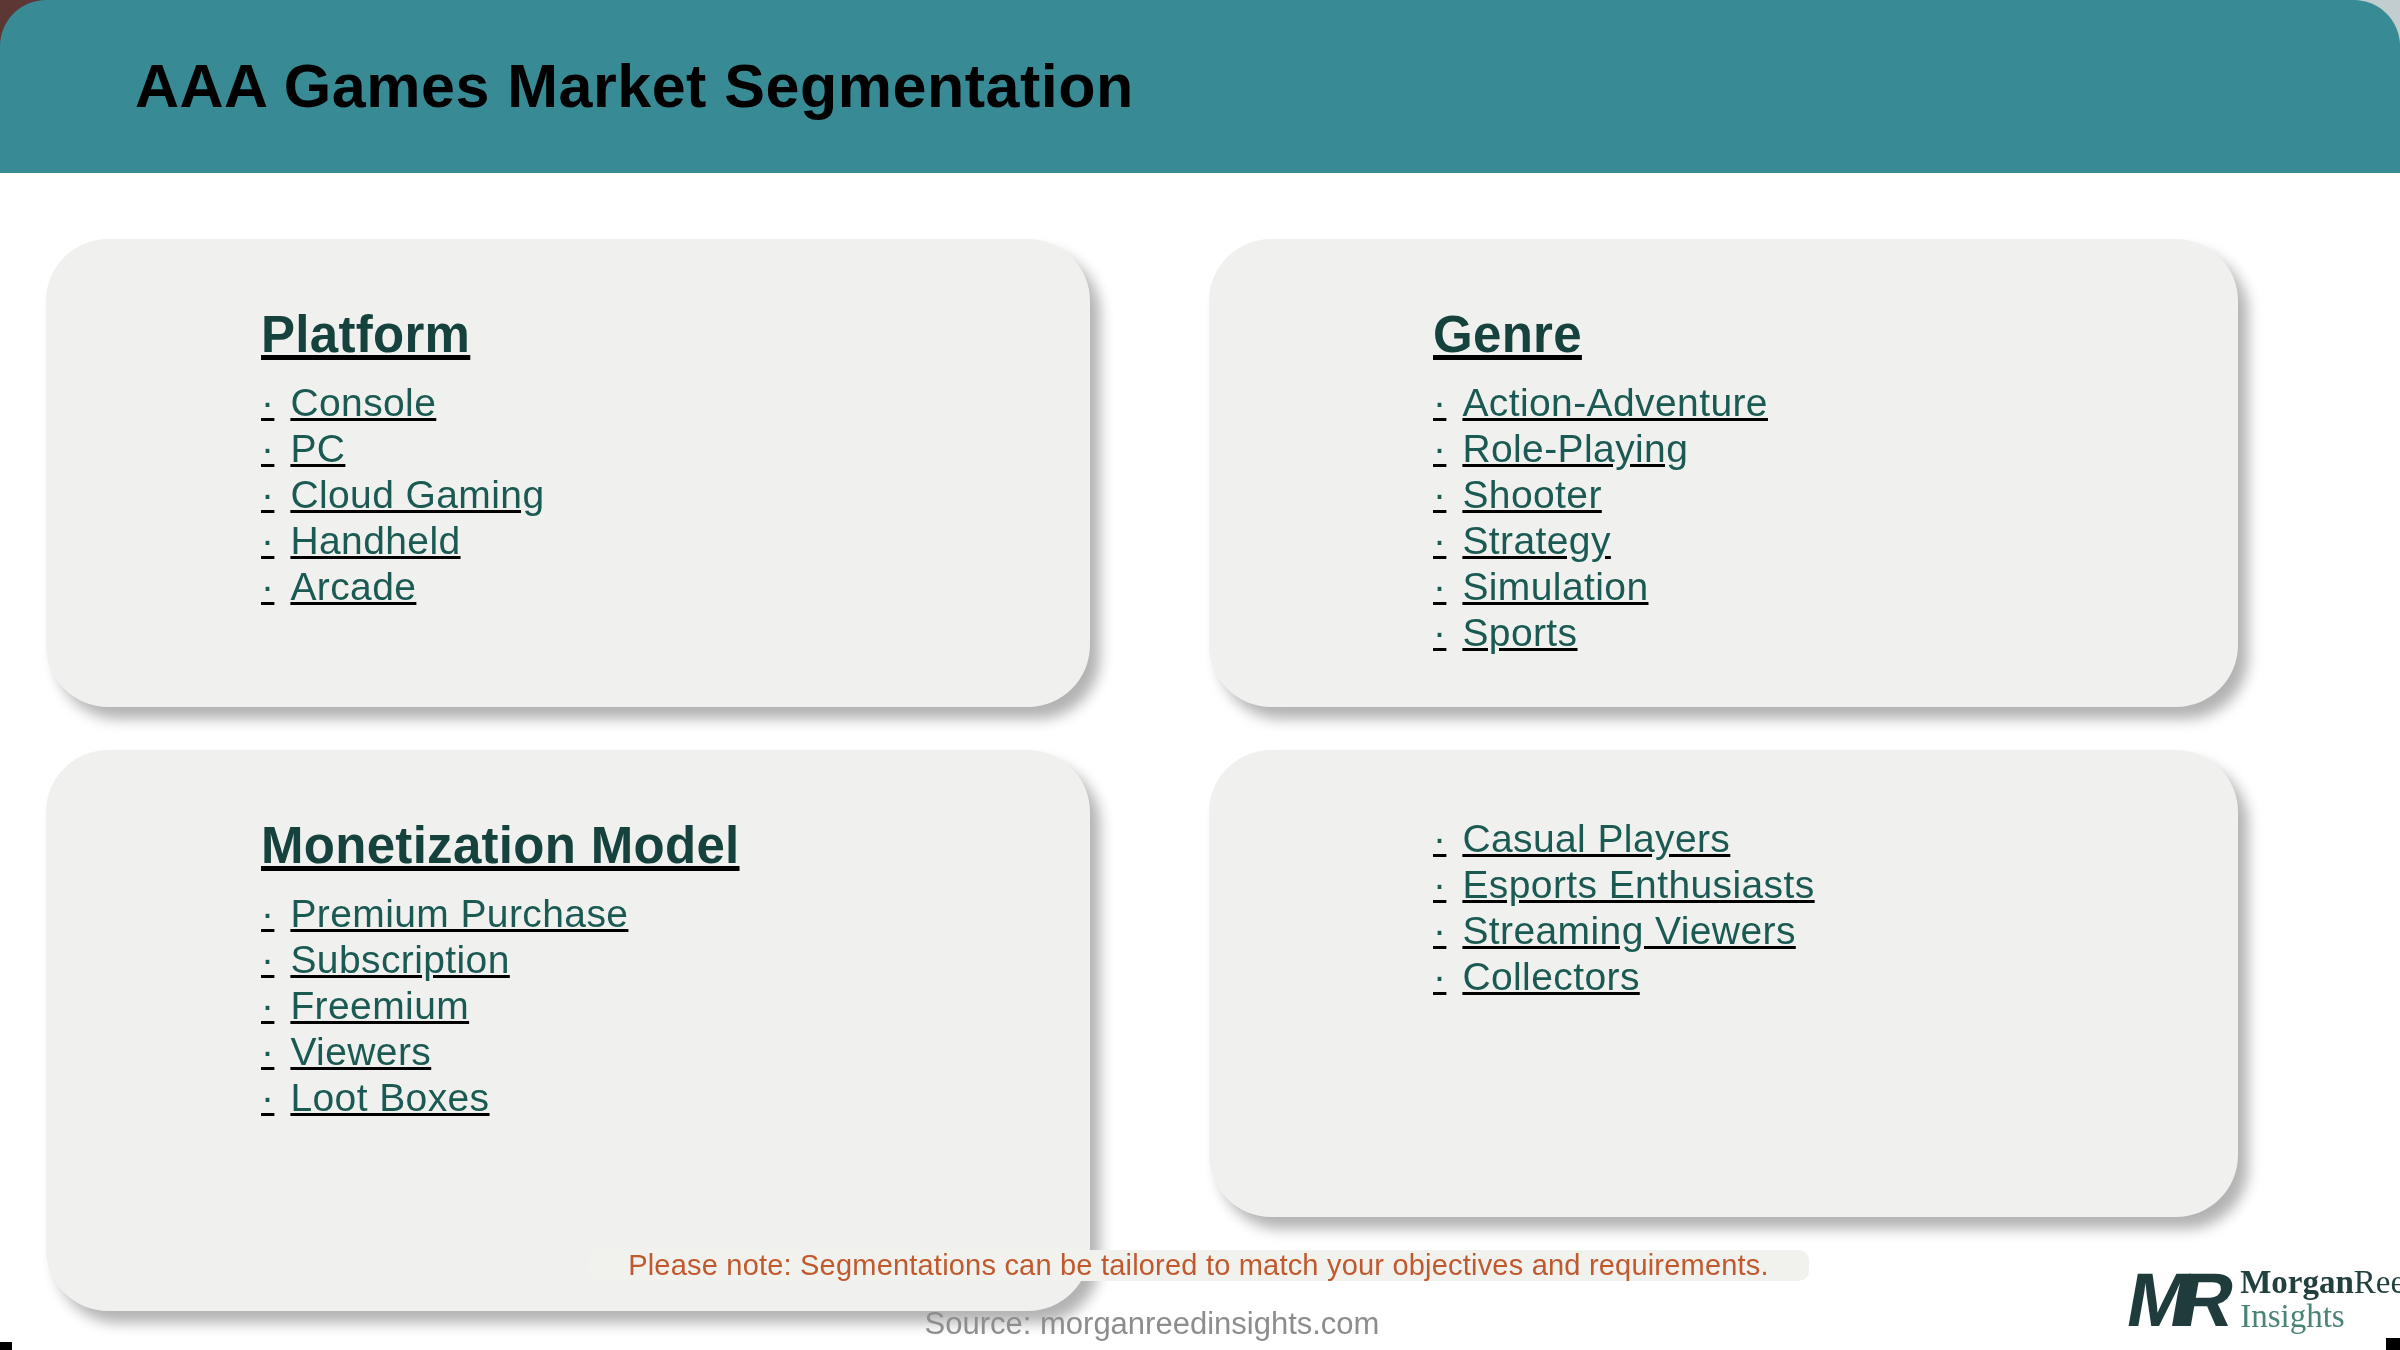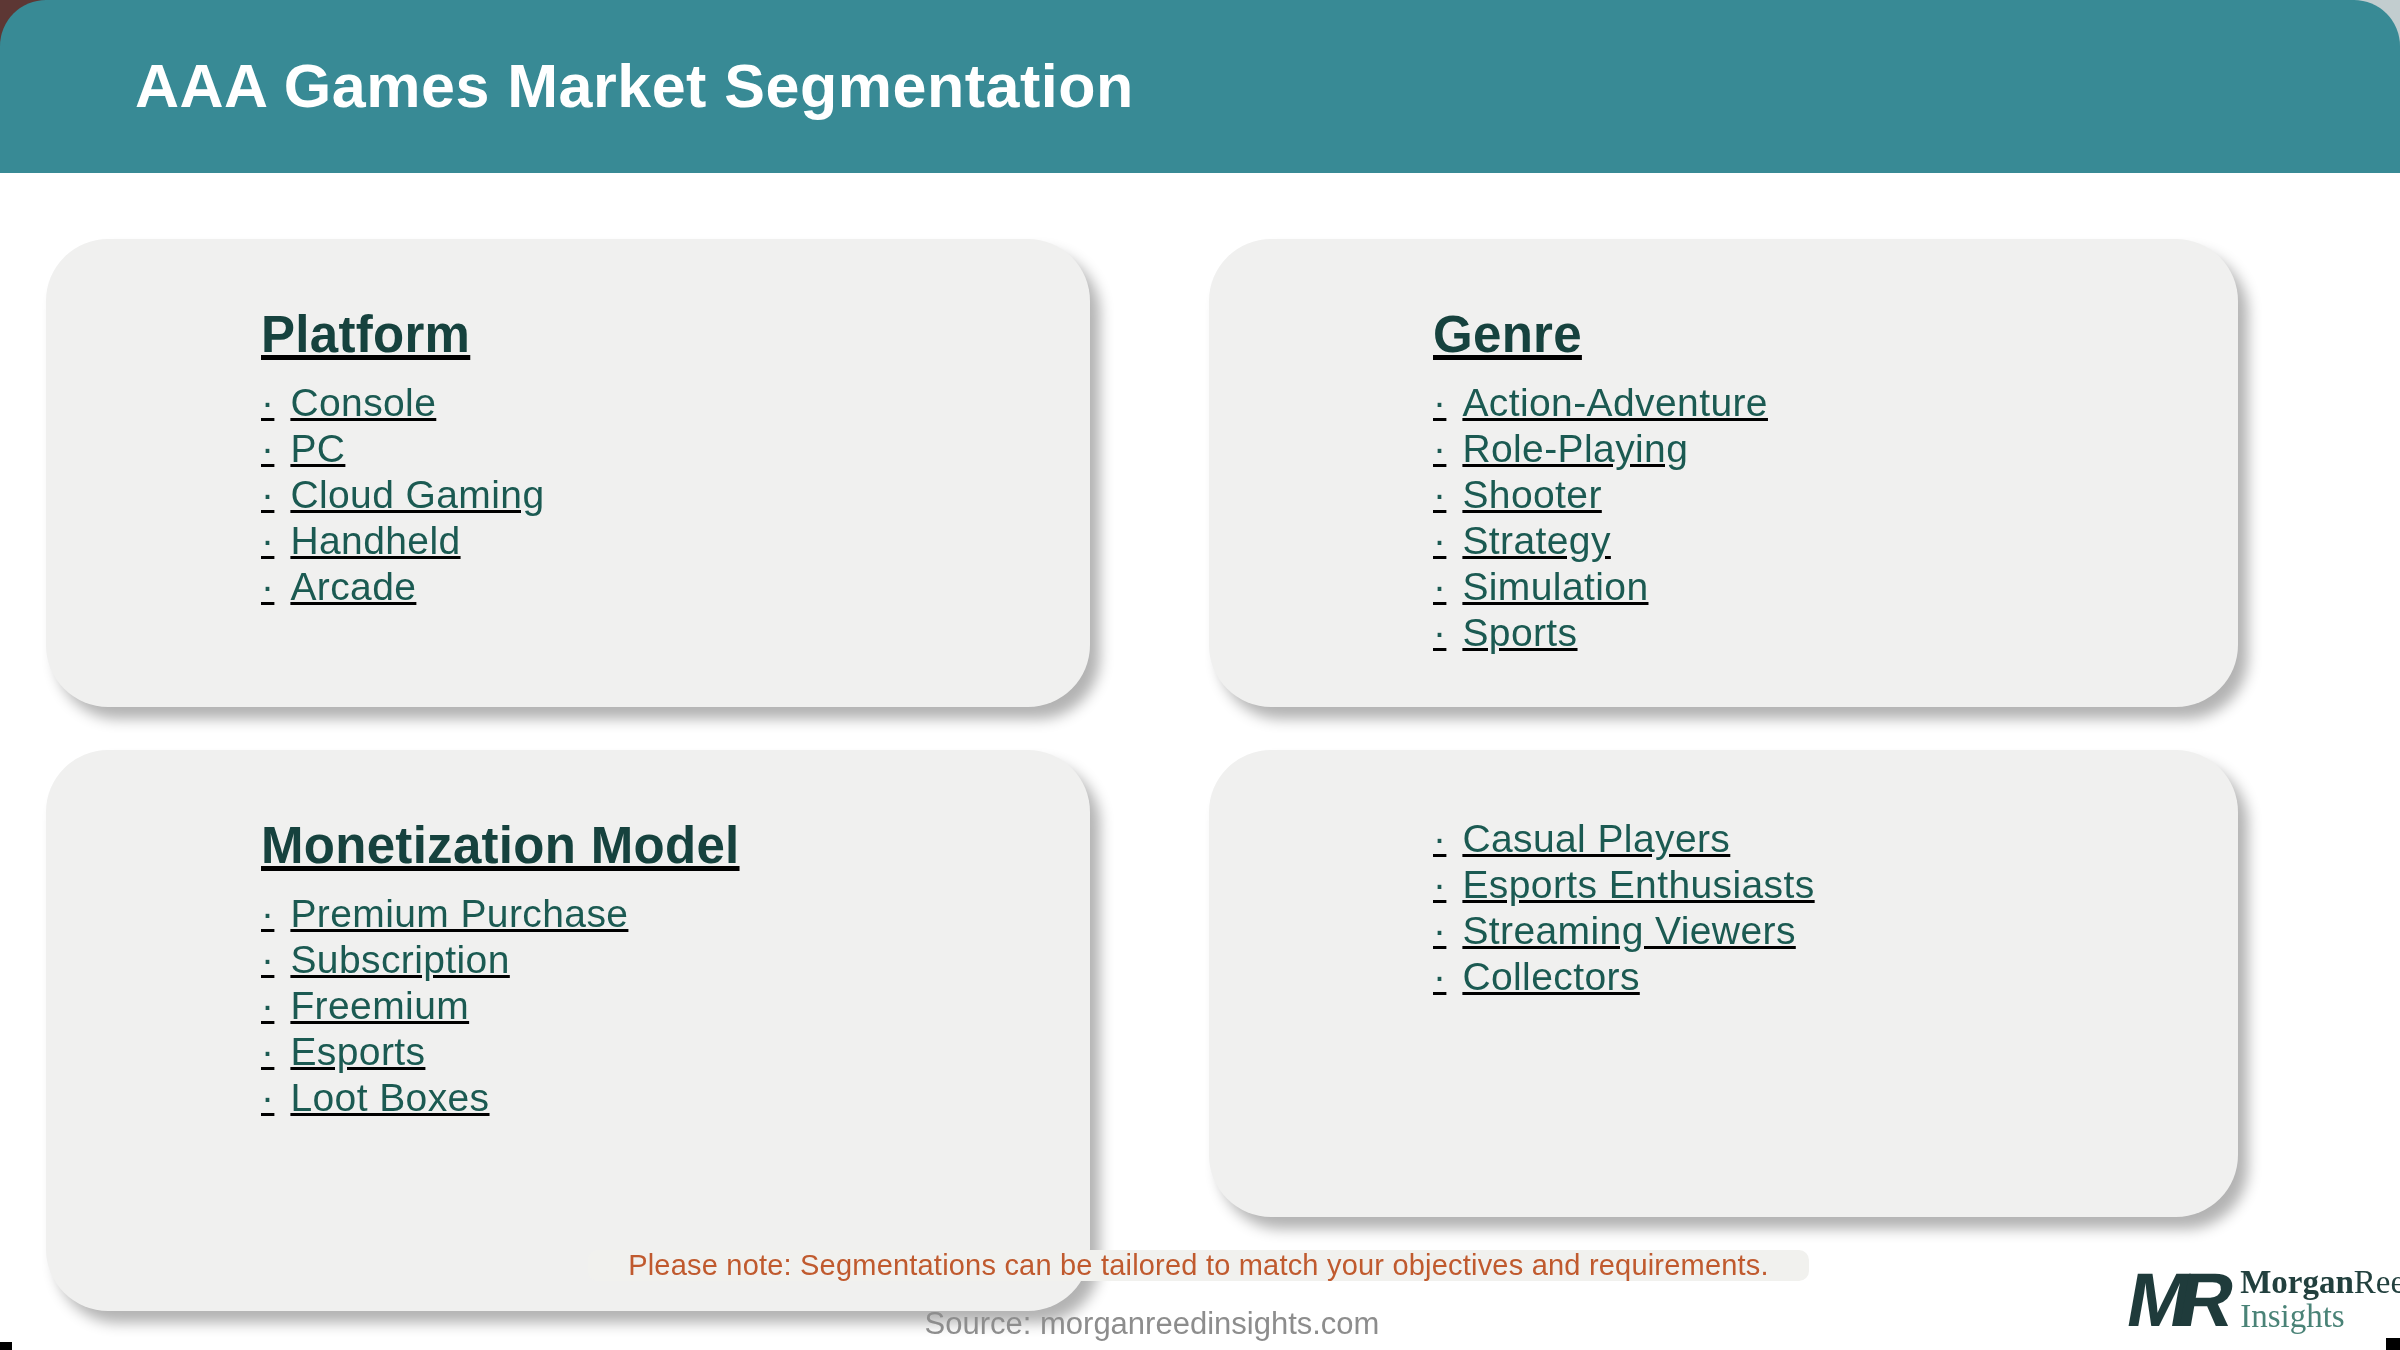--- a/index.html
+++ b/index.html
@@ -27,21 +27,21 @@
   .header {
     position: absolute; left: 0; top: 0;
     width: 2400px; height: 173px;
     background: #388a95;
     border-radius: 46px 46px 0 0;
     z-index: 2;
   }
   .page-title {
     position: absolute; left: 135px; top: 0;
     height: 160px; line-height: 173px;
-    color: #ffffff;
+    color: #000000;
     font-size: 61px; font-weight: 700;
     letter-spacing: 0.5px;
     white-space: nowrap;
   }
 
   
   .card {
     position: absolute;
     background: #f0f0ef;
     border-radius: 62px;
@@ -165,21 +165,21 @@
       <li>Sports</li>
     </ul>
 </div>
 
 <div class="card card-bl">
   <h2 class="card-title">Monetization Model</h2>
   <ul class="card-list">
       <li>Premium Purchase</li>
       <li>Subscription</li>
       <li>Freemium</li>
-      <li>Esports</li>
+      <li>Viewers</li>
       <li>Loot Boxes</li>
     </ul>
 </div>
 
 <div class="card card-br">
   <ul class="card-list">
       <li>Casual Players</li>
       <li>Esports Enthusiasts</li>
       <li>Streaming Viewers</li>
       <li>Collectors</li>

